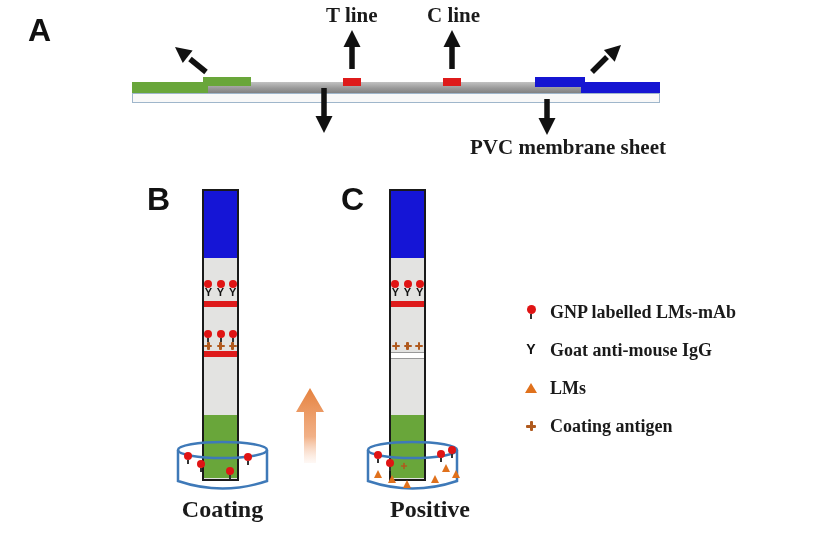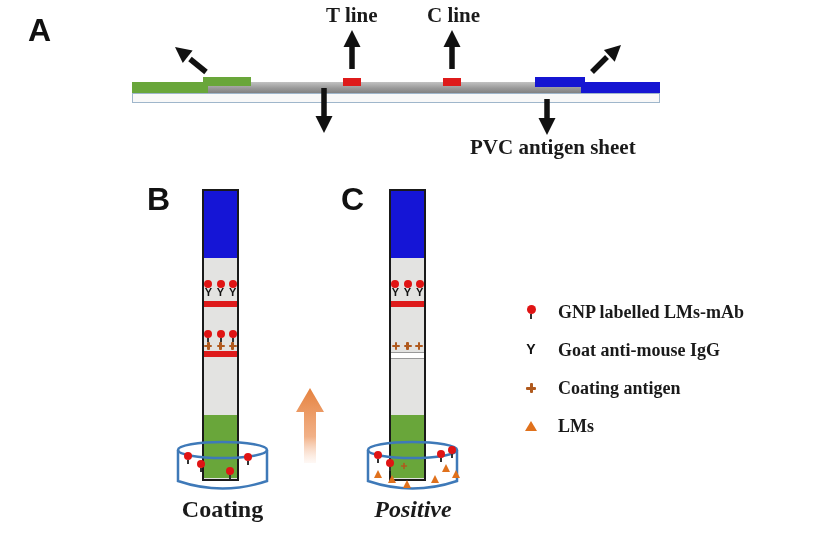--- a/index.html
+++ b/index.html
@@ -36,39 +36,39 @@
   .pin{position:absolute;display:flex;flex-direction:column;align-items:center;width:9px;z-index:3;}
   .tri{position:absolute;width:0;height:0;border-left:4.5px solid transparent;border-right:4.5px solid transparent;border-bottom:8px solid #e0711c;z-index:3;}
   .minicross{position:absolute;z-index:3;transform:scale(0.8);}
   
   #overlay{position:absolute;left:0;top:0;z-index:2;pointer-events:none;}
   .zlow{z-index:1;}
   
   .legend{left:520px;top:300px;width:290px;display:flex;flex-direction:column;gap:14px;}
   .legend-row{display:flex;align-items:center;height:24px;}
   .legend-icon{width:22px;display:flex;justify-content:center;align-items:center;}
-  .legend-label{font-weight:bold;font-size:18px;white-space:nowrap;margin-left:16px;}
+  .legend-label{font-weight:bold;font-size:18px;white-space:nowrap;margin-left:8px;}
   .legend .pin{position:static;}
   .legend .pin-head{width:9px;height:9px;}
   .legend .pin-stem{height:5px;}
   .legend .yglyph{font-size:14px;line-height:13px;}
   .legend .plus{width:10px;height:10px;}
   .legend .plus .ph{top:3.5px;width:10px;height:3px;}
   .legend .plus .pv{left:3.5px;width:3px;height:10px;}
   .legend .tri{position:static;border-left-width:6px;border-right-width:6px;border-bottom-width:10px;}
 </style>
 </head>
 <body>
 
 <div id="canvas">
 
   <div class="abs panel-letter" style="left:28px;top:14px;">A</div>
   <div class="abs a-label" style="left:326px;top:4px;">T line</div>
   <div class="abs a-label" style="left:427px;top:4px;">C line</div>
-  <div class="abs a-label" style="left:470px;top:136px;">PVC antigen sheet</div>
+  <div class="abs a-label" style="left:470px;top:136px;">PVC membrane sheet</div>
 
   <div class="abs pvc-sheet zlow"></div>
   <div class="abs membrane-a zlow"></div>
   <div class="abs greenpad-low zlow"></div>
   <div class="abs greenpad-high zlow"></div>
   <div class="abs bluepad-high zlow"></div>
   <div class="abs bluepad-low zlow"></div>
   <div class="abs tc-mark zlow" style="left:343px;"></div>
   <div class="abs tc-mark zlow" style="left:443px;"></div>
 
@@ -252,48 +252,48 @@
   <div class="tri" style="left:388px;top:475px;"></div>
   <div class="tri" style="left:403px;top:480px;"></div>
   <div class="tri" style="left:442px;top:464px;"></div>
   <div class="tri" style="left:452px;top:470px;"></div>
   <div class="tri" style="left:431px;top:475px;"></div>
   <div class="minicross plus" style="left:400px;top:462px;">
       <div class="ph"></div>
       <div class="pv"></div>
     </div>
 
-  <div class="abs caption" style="left:348px;top:496px;width:130px;font-style:italic;">Positive</div>
+  <div class="abs caption" style="left:365px;top:496px;width:130px;">Positive</div>
 
   <div class="abs legend">
     <div class="legend-row">
       <div class="legend-icon">
           <div class="pin">
             <div class="pin-head"></div>
             <div class="pin-stem"></div>
           </div>
         </div>
       <div class="legend-label">GNP labelled LMs-mAb</div>
     </div>
     <div class="legend-row">
       <div class="legend-icon">
           <div class="yglyph">Y</div>
         </div>
       <div class="legend-label">Goat anti-mouse IgG</div>
     </div>
     <div class="legend-row">
       <div class="legend-icon">
+          <div class="tri"></div>
+        </div>
+      <div class="legend-label">LMs</div>
+    </div>
+    <div class="legend-row">
+      <div class="legend-icon">
           <div class="plus">
             <div class="ph"></div>
             <div class="pv"></div>
           </div>
         </div>
       <div class="legend-label">Coating antigen</div>
     </div>
-    <div class="legend-row">
-      <div class="legend-icon">
-          <div class="tri"></div>
-        </div>
-      <div class="legend-label">LMs</div>
-    </div>
   </div>
 
 </div>
 
 </body></html>

